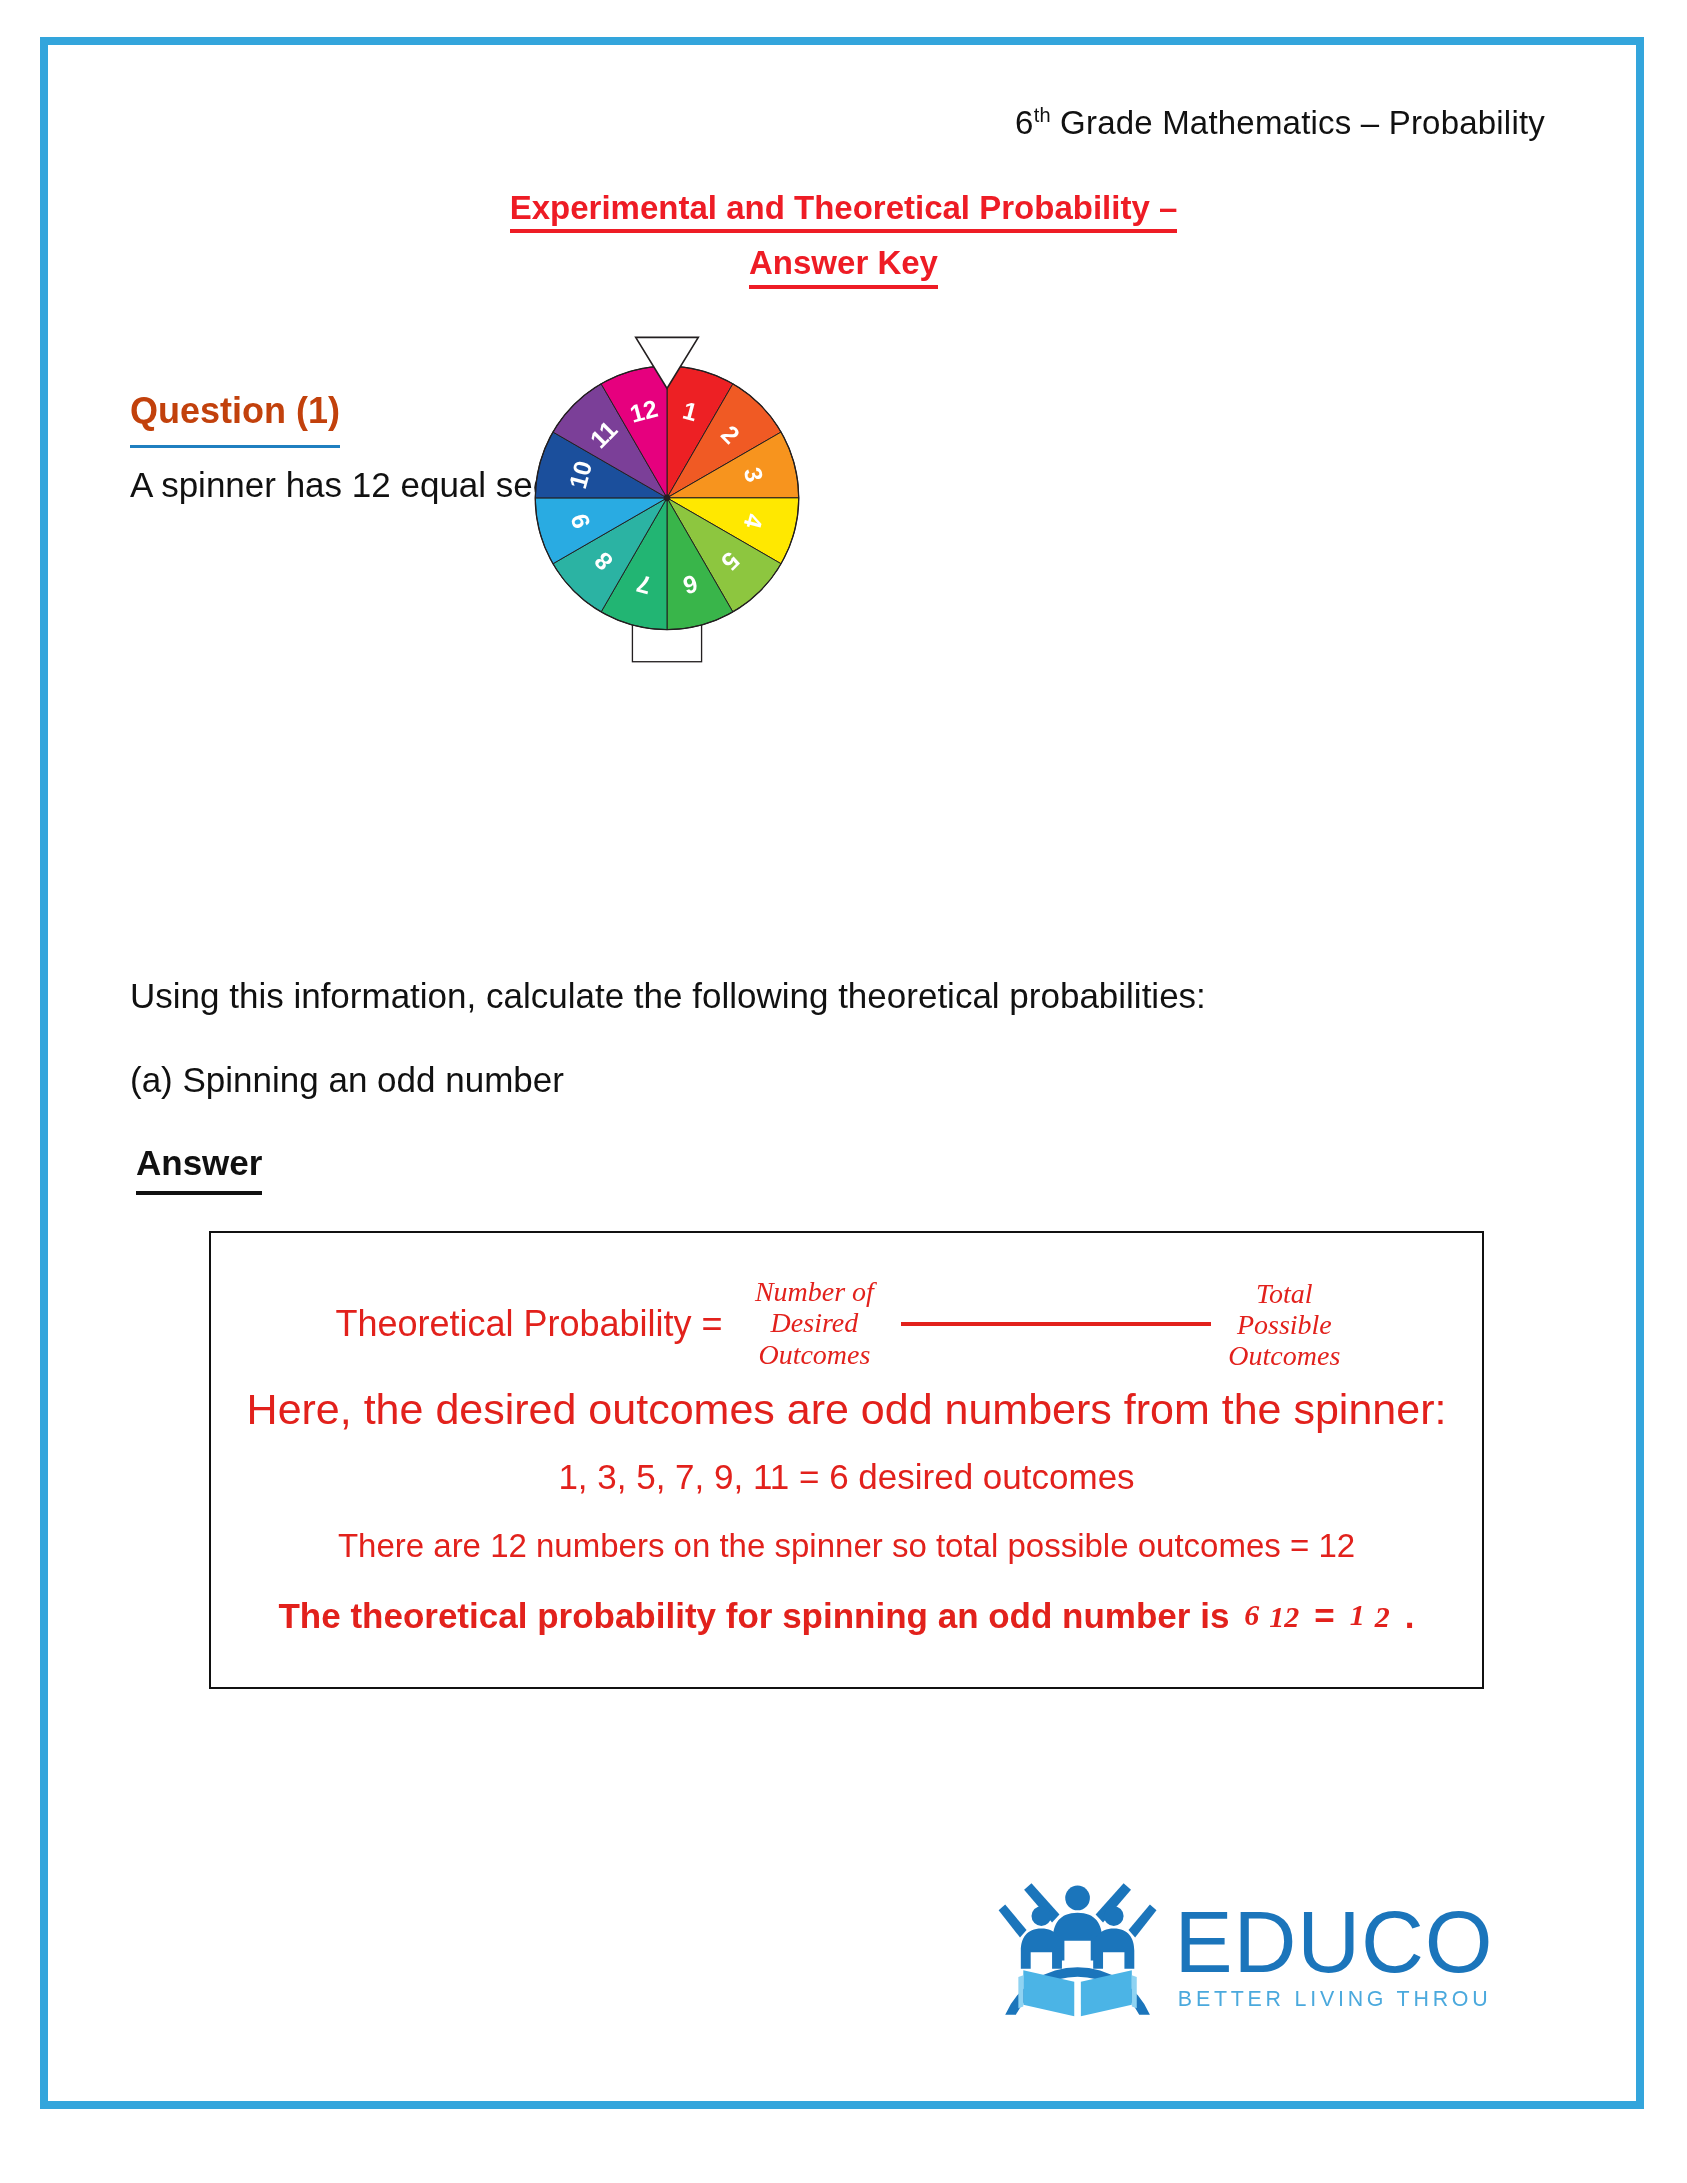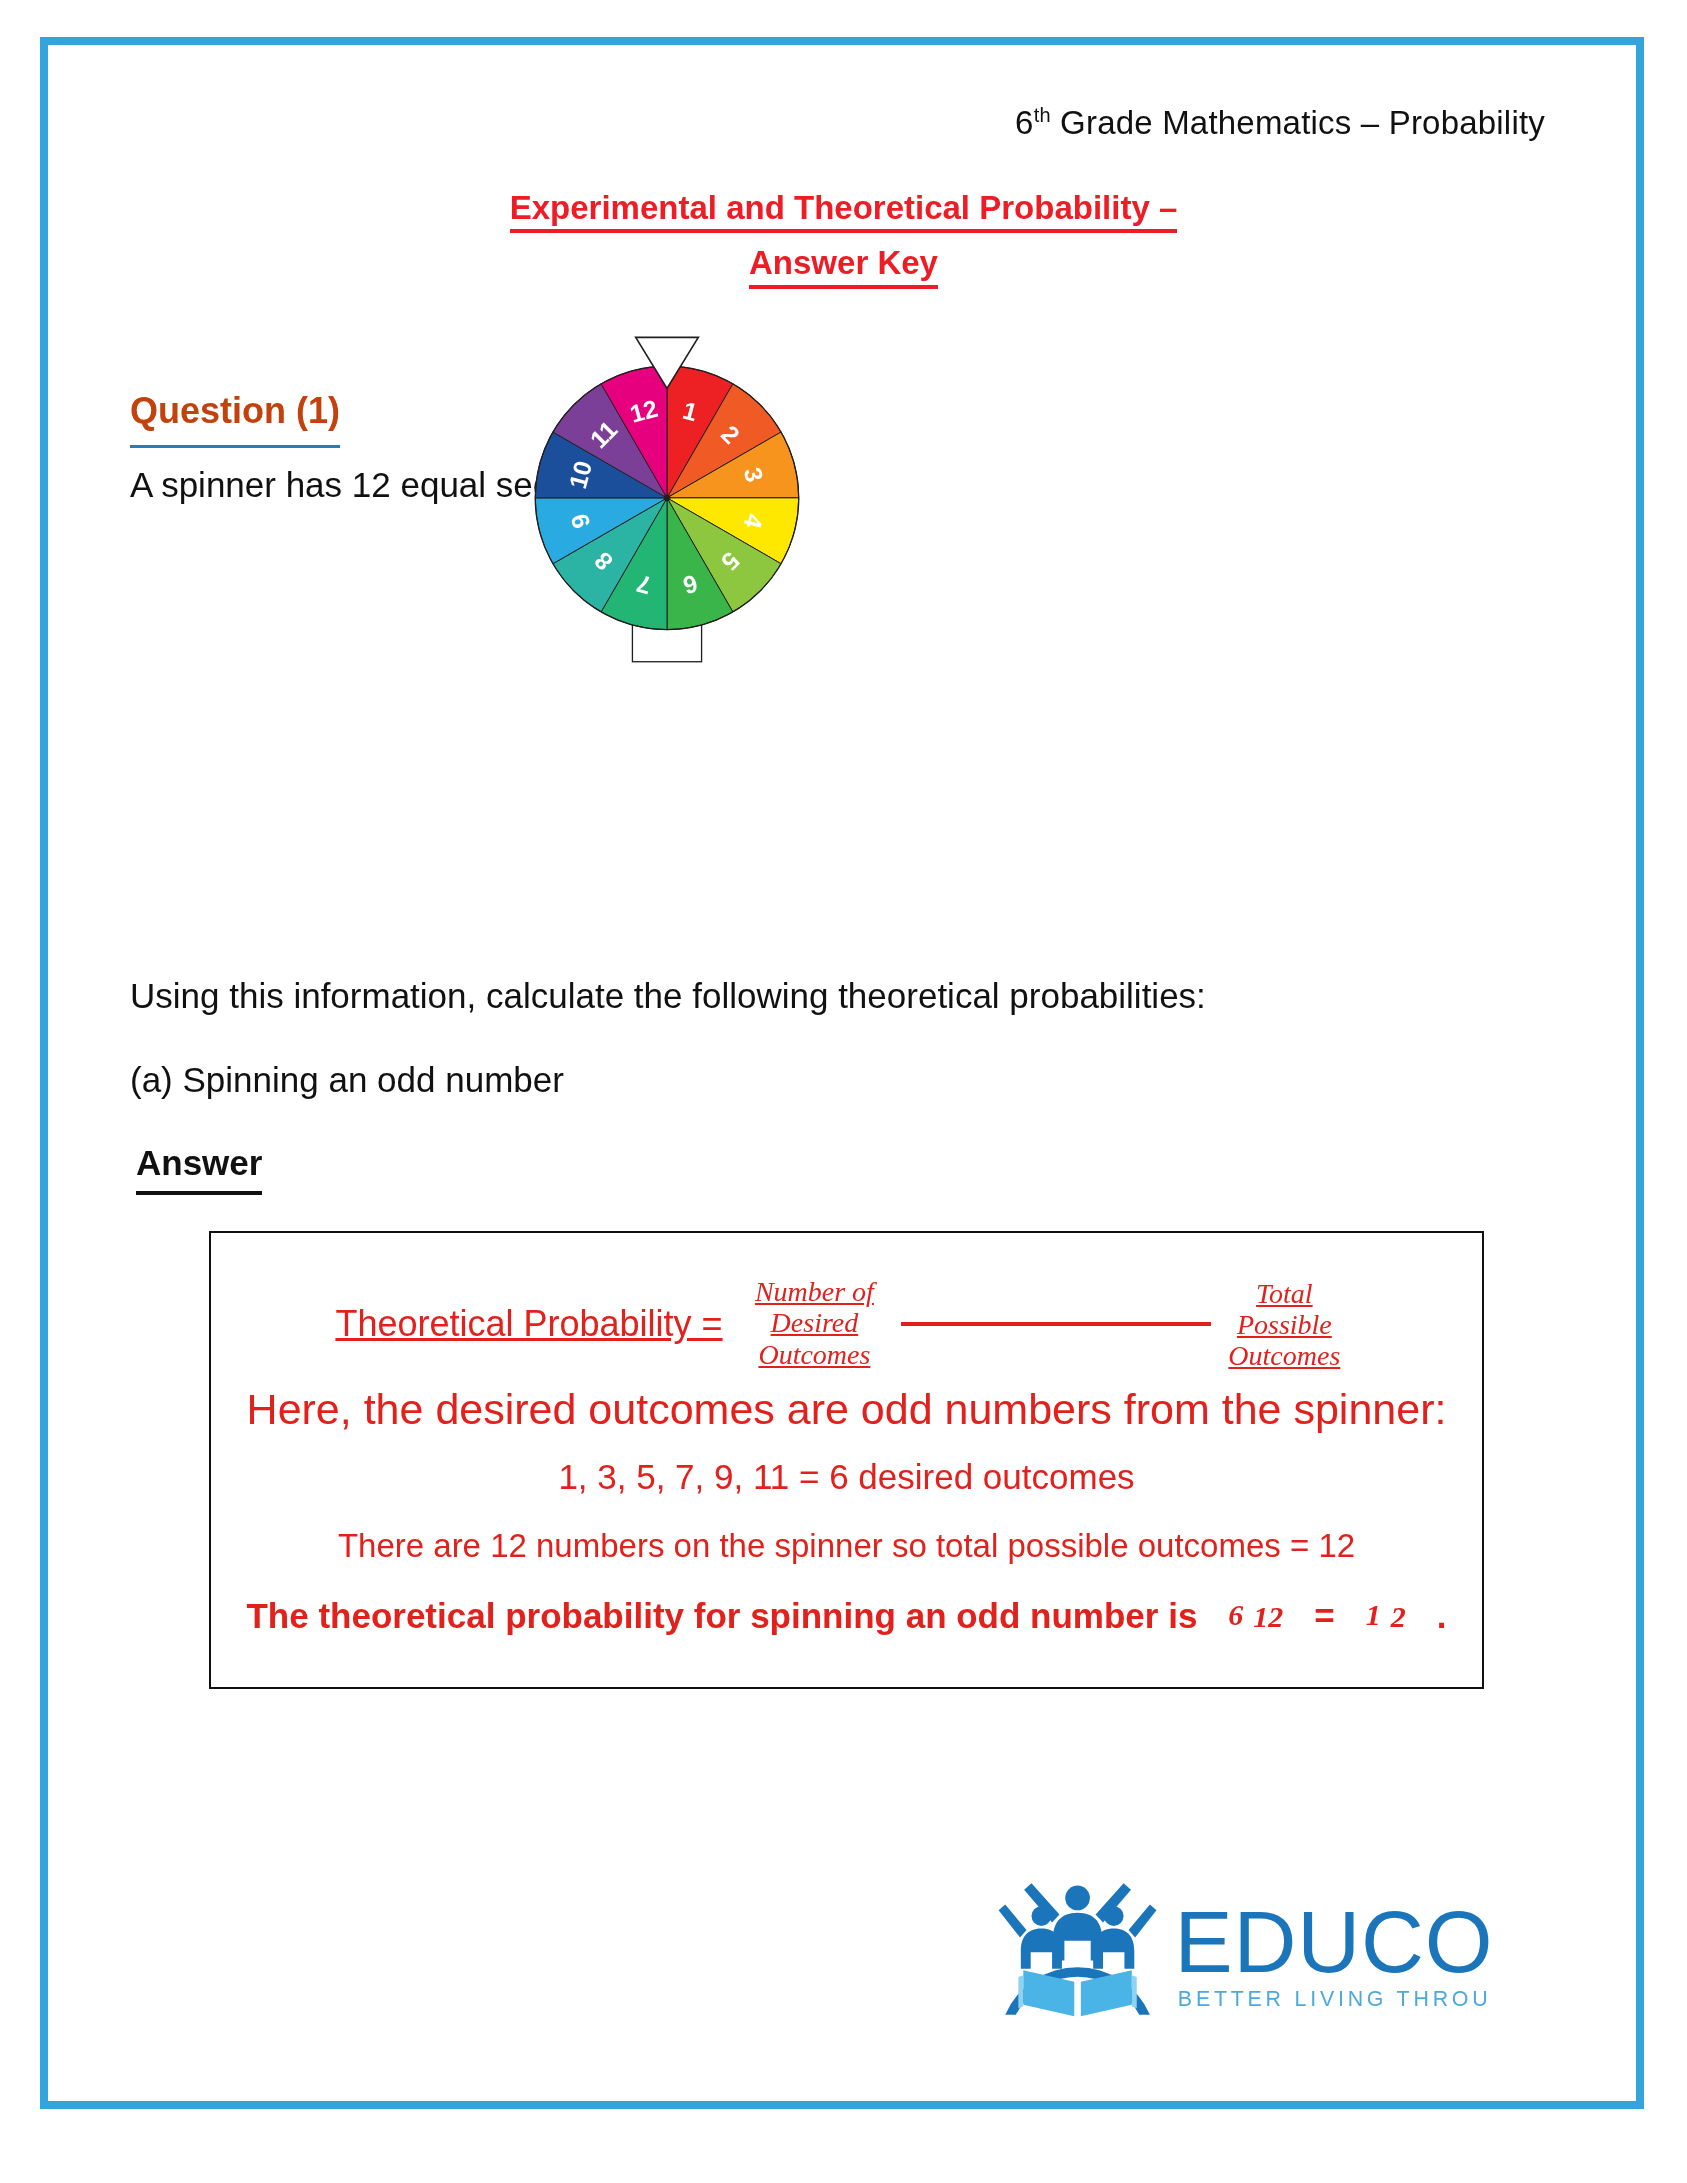--- a/index.html
+++ b/index.html
@@ -149,21 +149,20 @@
     text-align: center;
     color: #E2211C;
   }
   .formula-row {
     top: 43px;
     font-size: 36px;
     display: flex;
     align-items: center;
     justify-content: center;
     gap: 5px;
-    text-decoration: underline;
   }
   .formula-lhs { white-space: nowrap; }
   .frac {
     display: inline-flex;
     flex-direction: row;
     align-items: center;
     line-height: 1.12;
     font-family: "Liberation Serif", serif;
     font-style: italic;
     font-size: 28px;
@@ -180,21 +179,21 @@
   .ab-line-2 { top: 224px; font-size: 35px; }
   .ab-line-3 { top: 294px; font-size: 33px; }
 
   .ab-final {
     top: 363px;
     font-size: 35px;
     font-weight: bold;
     display: flex;
     align-items: center;
     justify-content: center;
-    gap: 26px;
+    gap: 10px;
   }
   .ab-final .frac {
     font-weight: bold;
     font-style: italic;
     font-size: 30px;
   }
   .ab-final .eq { font-size: 35px; }
 
   
   .footer-text {

